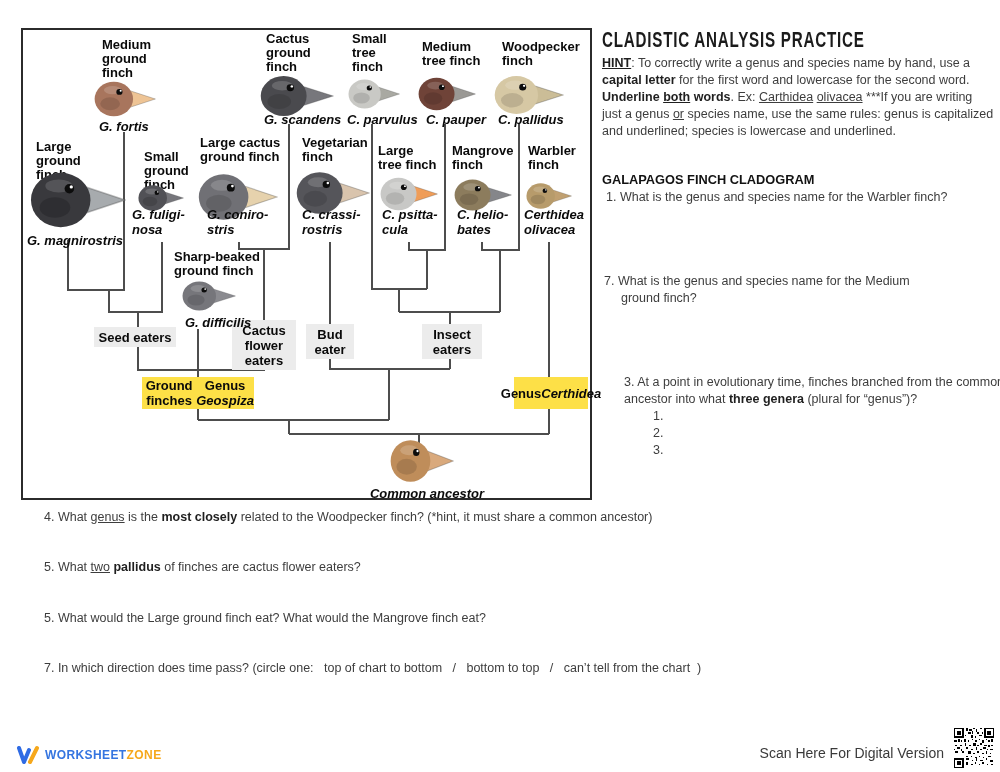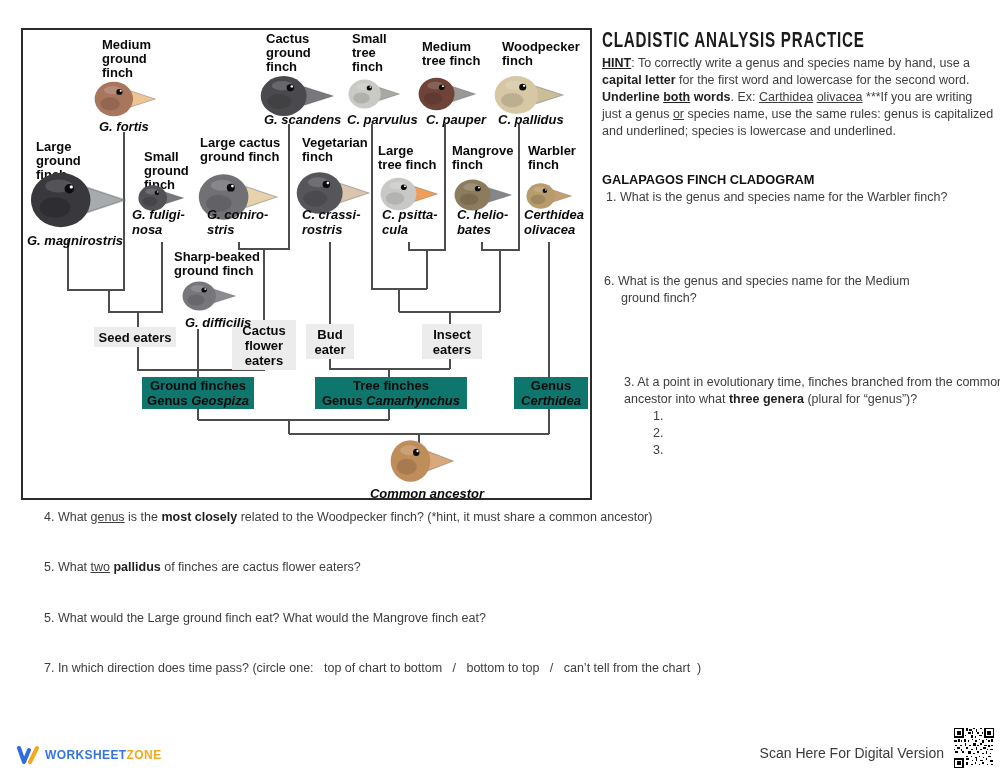--- a/index.html
+++ b/index.html
@@ -7,22 +7,22 @@
   .sheet{position:relative;width:1000px;height:772px;background:#ffffff;overflow:hidden;}
 
   
   #diagram{position:absolute;left:21px;top:28px;width:567px;height:468px;border:2px solid #2b2b2b;background:#fff;}
   #diagram svg.lines{position:absolute;left:0;top:0;}
   .flabel{position:absolute;font-weight:bold;font-size:13px;line-height:14px;white-space:pre-line;color:#0a0a0a;}
   .species{position:absolute;font-weight:bold;font-style:italic;font-size:13px;line-height:15px;white-space:pre-line;color:#0a0a0a;}
   .head{position:absolute;}
   .diet{position:absolute;background:#ececec;font-weight:bold;font-size:13px;line-height:15px;
         display:flex;align-items:center;justify-content:center;text-align:center;white-space:pre-line;color:#0a0a0a;}
-  .genus-box{position:absolute;background:#0f766e;font-weight:bold;font-size:13px;line-height:15px;
-        display:flex;flex-direction:column;align-items:center;justify-content:center;text-align:center;color:#0a0a0a;}
+  .genus-box{position:absolute;background:#fde047;font-weight:bold;font-size:13px;line-height:15px;
+        display:flex;flex-direction:row;align-items:center;justify-content:center;text-align:center;color:#0a0a0a;}
   .genus-box .ital{font-style:italic;}
 
   
   .rp-title{position:absolute;left:602px;top:27px;font-size:20px;font-weight:bold;letter-spacing:1px;
         transform:scale(0.76,1.1);transform-origin:left top;white-space:nowrap;color:#1b1b1b;}
   .rp-text{position:absolute;font-size:12.5px;line-height:17px;color:#3d3d3d;}
   .b{font-weight:bold;color:#1f1f1f;}
   .u{text-decoration:underline;}
   .bi{font-weight:bold;color:#1f1f1f;}
   .heading{font-weight:bold;color:#121212;font-size:12.8px;}
@@ -75,24 +75,20 @@
 eaters</div>
     <div class="diet" style="left:283px;top:294px;width:48px;height:35px">Bud
 eater</div>
     <div class="diet" style="left:399px;top:294px;width:60px;height:35px">Insect
 eaters</div>
 
     <div class="genus-box" style="left:119px;top:347px;width:112px;height:32px">
       <span>Ground finches</span>
       <span><span>Genus </span><span class="ital">Geospiza</span></span>
     </div>
-    <div class="genus-box" style="left:292px;top:347px;width:152px;height:32px">
-      <span>Tree finches</span>
-      <span><span>Genus </span><span class="ital">Camarhynchus</span></span>
-    </div>
     <div class="genus-box" style="left:491px;top:347px;width:74px;height:32px">
       <span>Genus</span>
       <span><span></span><span class="ital">Certhidea</span></span>
     </div>
 
     <div class="flabel" style="left:79px;top:8px">Medium
 ground
 finch</div>
     <svg class="head" style="left:71px;top:50px;width:62px;height:38px" viewBox="0 0 100 64" preserveAspectRatio="none">
       <polygon points="52,16 99,32 52,48" stroke="#44444455" stroke-width="1.5" fill="#eec495"></polygon>
@@ -273,21 +269,21 @@
 
   <div class="rp-text" style="left:602px;top:55px;width:392px">
     <span class="bi u">HINT</span><span>: To correctly write a genus and species name by hand, use a </span><span class="b">capital letter</span><span> for the first word and lowercase for the second word. </span><span class="b">Underline </span><span class="b u">both</span><span class="b"> words</span><span>.  Ex: </span><span class="u">Carthidea</span><span> </span><span class="u">olivacea</span><span> ***If you are writing just a genus </span><span class="u">or</span><span> species name, use the same rules: genus is capitalized and underlined; species is lowercase and underlined.</span>
   </div>
 
   <div class="rp-text heading" style="left:602px;top:171px">GALAPAGOS FINCH CLADOGRAM</div>
 
   <div class="rp-text" style="left:606px;top:189px;width:388px">1. What is the genus and species name for the Warbler finch?</div>
 
   <div class="rp-text q2-wrap" style="left:604px;top:273px;width:390px">
-    <div>6. What is the genus and species name for the Medium</div>
+    <div>7. What is the genus and species name for the Medium</div>
     <div class="cont">ground finch?</div>
   </div>
 
   <div class="rp-text" style="left:624px;top:374px;width:394px">
     <span>3. At a point in evolutionary time, finches branched from the common ancestor into what </span><span class="b">three genera</span><span> (plural for “genus”)?</span>
   </div>
   <div class="rp-text" style="left:653px;top:408px">1.</div>
   <div class="rp-text" style="left:653px;top:425px">2.</div>
   <div class="rp-text" style="left:653px;top:442px">3.</div>
 

